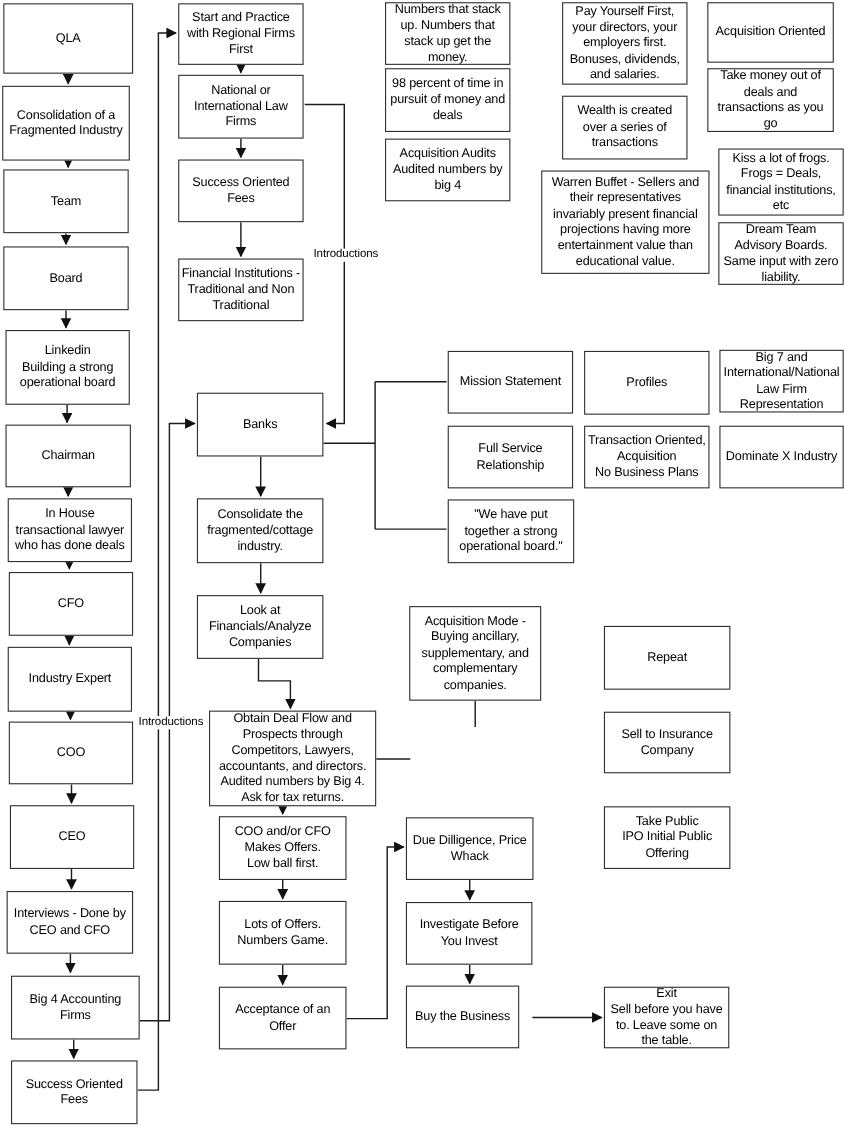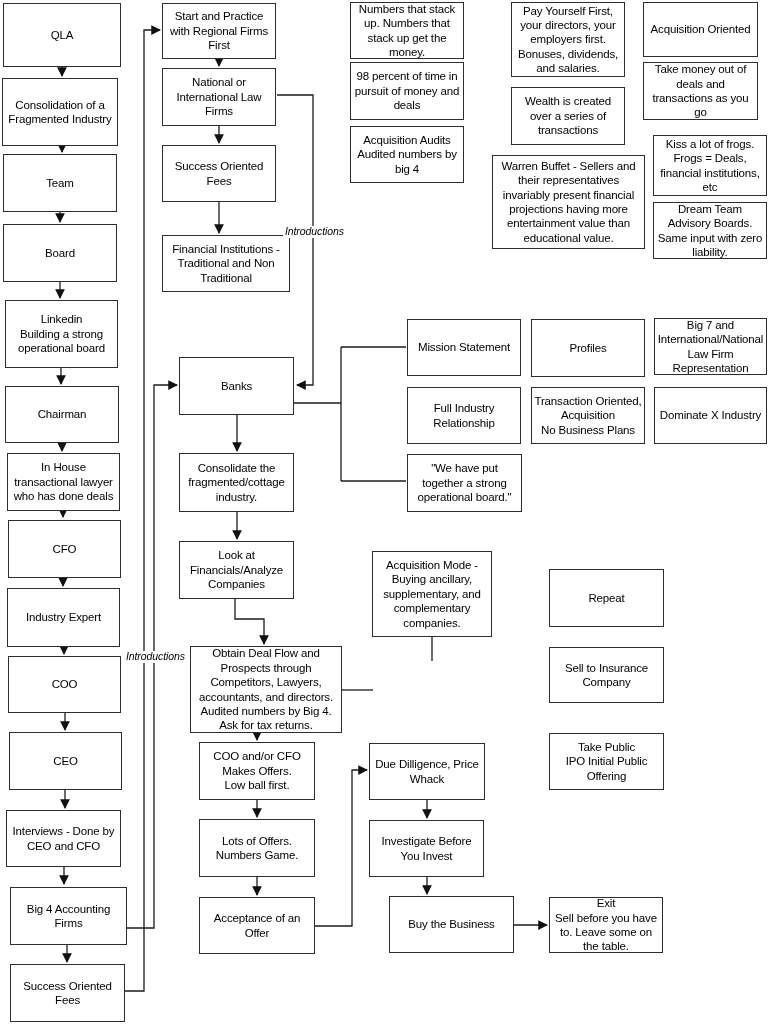--- a/index.html
+++ b/index.html
@@ -11,21 +11,21 @@
   .connectors{position:absolute;left:0;top:0;z-index:0;}
   .box{
     position:absolute;box-sizing:border-box;z-index:1;
     border:1.5px solid #2e2e2e;background:#ffffff;
     display:flex;align-items:center;justify-content:center;
     text-align:center;font-size:11.5px;line-height:1.25;
     letter-spacing:-0.15px;white-space:pre-line;padding:2px;
   }
   .edge-label{
     position:absolute;z-index:3;background:#ffffff;
-    font-size:10.5px;letter-spacing:-0.1px;padding:0 2px;line-height:1.1;font-style:italic;
+    font-size:10.5px;letter-spacing:-0.1px;padding:0 2px;line-height:1.1;
   }
 </style>
 </head>
 <body>
 
 <div class="canvas">
 
   <svg class="connectors" width="768" height="1024" viewBox="0 0 768 1024">
     <defs>
       <marker id="arr" viewBox="0 0 10 10" refX="9" refY="5" markerWidth="7.5" markerHeight="7.5" orient="auto-start-reverse">
@@ -95,21 +95,21 @@
 Fees</div>
 
   <div class="box" style="left:162px;top:3px;width:114px;height:56px">Start and Practice
 with Regional Firms
 First</div>
   <div class="box" style="left:162px;top:68px;width:114px;height:58px">National or
 International Law
 Firms</div>
   <div class="box" style="left:162px;top:145px;width:114px;height:57px">Success Oriented
 Fees</div>
-  <div class="box" style="left:162px;top:235px;width:128px;height:57px">Financial Institutions -
+  <div class="box" style="left:162px;top:235px;width:114px;height:57px">Financial Institutions -
 Traditional and Non
 Traditional</div>
   <div class="box" style="left:179px;top:357px;width:115px;height:58px">Banks</div>
   <div class="box" style="left:179px;top:453px;width:115px;height:59px">Consolidate the
 fragmented/cottage
 industry.</div>
   <div class="box" style="left:179px;top:541px;width:115px;height:58px">Look at
 Financials/Analyze
 Companies</div>
   <div class="box" style="left:190px;top:646px;width:152px;height:87px">Obtain Deal Flow and
@@ -165,40 +165,40 @@
 Advisory Boards.
 Same input with zero
 liability.</div>
 
   <div class="box" style="left:407px;top:319px;width:114px;height:57px">Mission Statement</div>
   <div class="box" style="left:531px;top:319px;width:114px;height:58px">Profiles</div>
   <div class="box" style="left:654px;top:318px;width:113px;height:57px">Big 7 and
 International/National
 Law Firm
 Representation</div>
-  <div class="box" style="left:407px;top:387px;width:114px;height:57px">Full Industry
+  <div class="box" style="left:407px;top:387px;width:114px;height:57px">Full Service
 Relationship</div>
   <div class="box" style="left:531px;top:387px;width:114px;height:57px">Transaction Oriented,
 Acquisition
 No Business Plans</div>
   <div class="box" style="left:654px;top:387px;width:113px;height:57px">Dominate X Industry</div>
   <div class="box" style="left:407px;top:454px;width:115px;height:58px">"We have put
 together a strong
 operational board."</div>
 
   <div class="box" style="left:372px;top:551px;width:120px;height:86px">Acquisition Mode -
 Buying ancillary,
 supplementary, and
 complementary
 companies.</div>
   <div class="box" style="left:369px;top:743px;width:116px;height:57px">Due Dilligence, Price
 Whack</div>
   <div class="box" style="left:369px;top:820px;width:115px;height:57px">Investigate Before
 You Invest</div>
-  <div class="box" style="left:389px;top:896px;width:125px;height:57px">Buy the Business</div>
+  <div class="box" style="left:369px;top:896px;width:103px;height:57px">Buy the Business</div>
 
   <div class="box" style="left:549px;top:569px;width:115px;height:58px">Repeat</div>
   <div class="box" style="left:549px;top:647px;width:115px;height:56px">Sell to Insurance
 Company</div>
   <div class="box" style="left:549px;top:733px;width:115px;height:57px">Take Public
 IPO Initial Public
 Offering</div>
   <div class="box" style="left:549px;top:897px;width:114px;height:56px">Exit
 Sell before you have
 to. Leave some on

